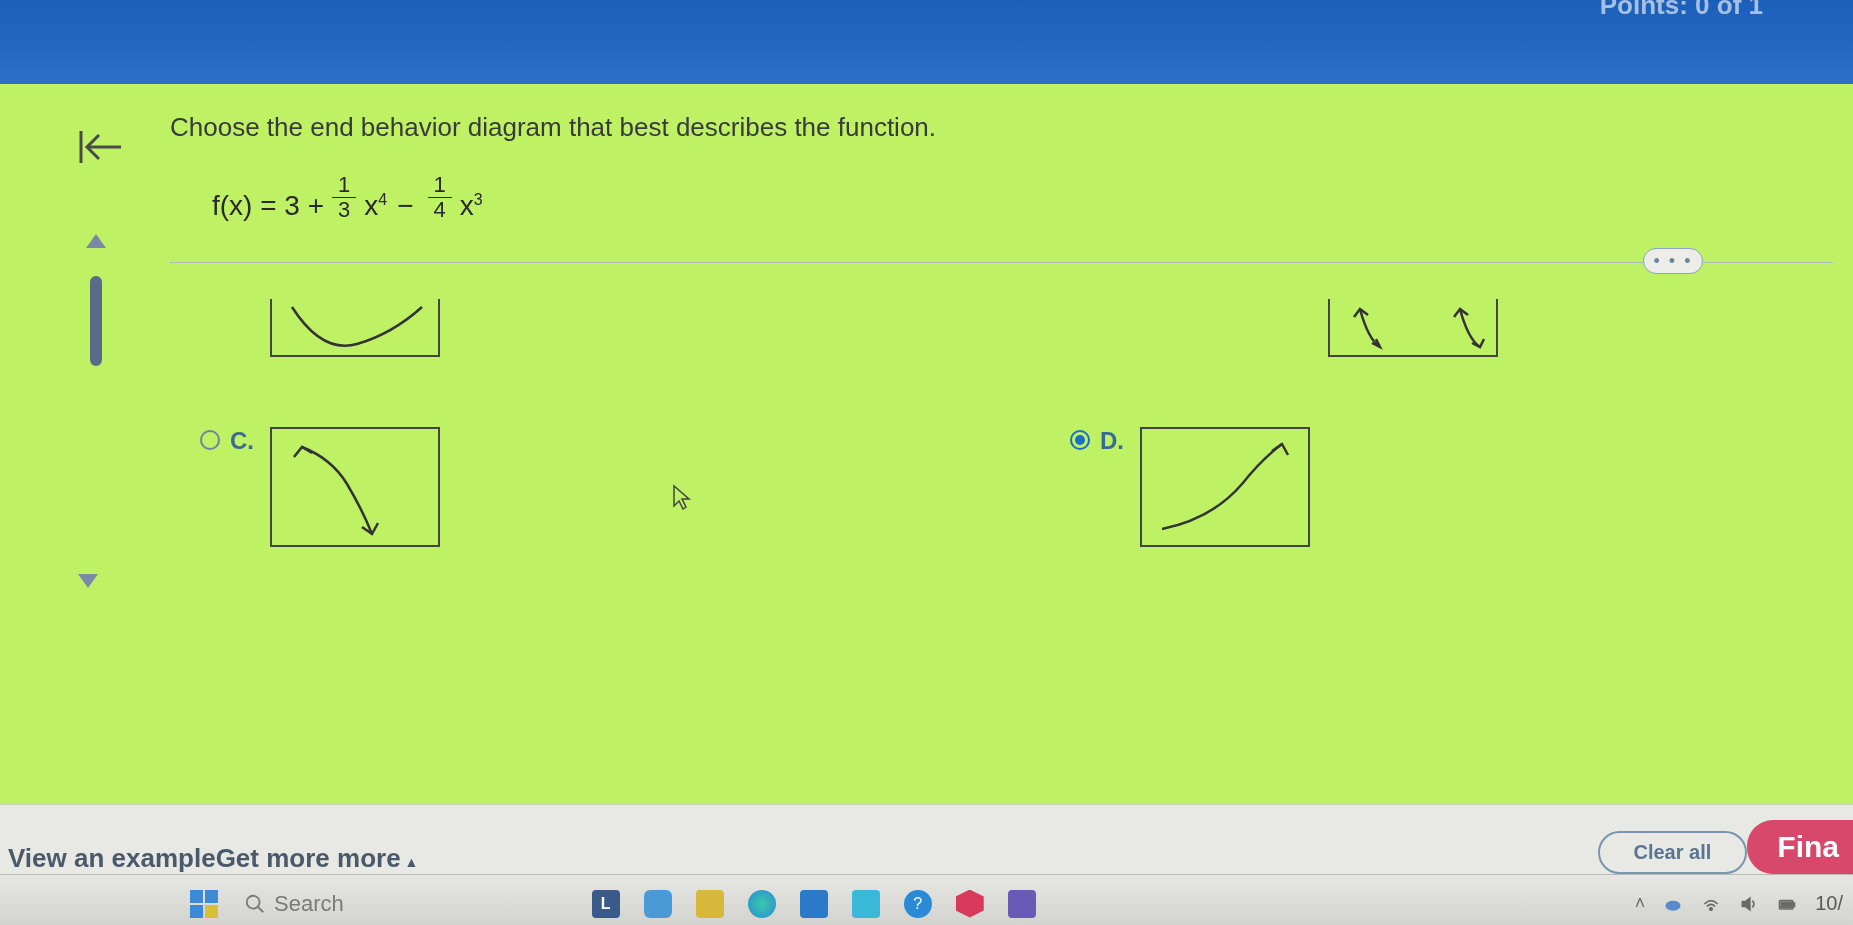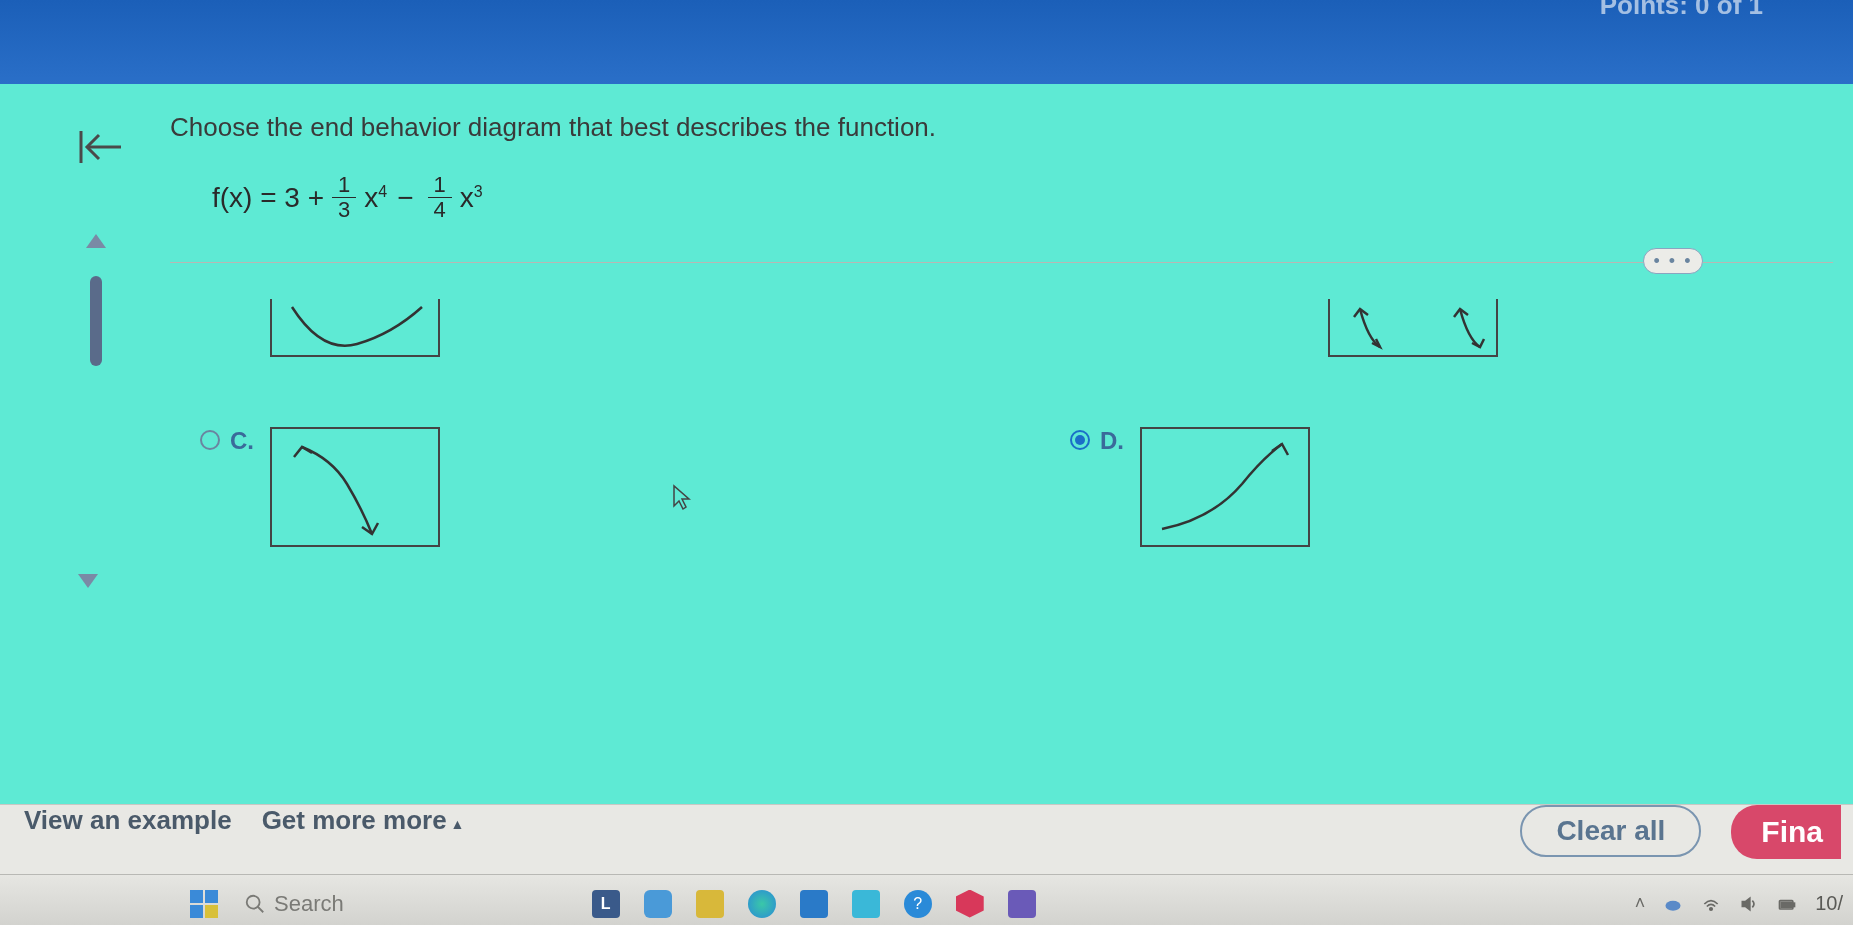--- a/index.html
+++ b/index.html
@@ -18,21 +18,21 @@
   .points-text {
     position: absolute;
     right: 90px;
     top: -10px;
     color: #fff;
     font-weight: bold;
     font-size: 26px;
     opacity: 0.6;
   }
   .content-area {
-    background: #5eead4;
+    background: #bef264;
     height: 720px;
     position: relative;
     padding-left: 170px;
     padding-top: 28px;
   }
   .back-arrow {
     position: absolute;
     left: 70px;
     top: 38px;
     width: 60px;
@@ -80,21 +80,21 @@
     font-size: 26px;
     color: #3a3a3a;
     margin-bottom: 30px;
   }
   .formula {
     font-size: 28px;
     color: #2a2a2a;
     margin-left: 42px;
     margin-bottom: 40px;
     display: flex;
-    align-items: center;
+    align-items: flex-end;
     gap: 4px;
   }
   .frac {
     display: inline-flex;
     flex-direction: column;
     align-items: center;
     font-size: 22px;
     line-height: 1.1;
     margin: 0 4px;
   }
@@ -149,34 +149,33 @@
   .col-d { margin-left: 630px; display:flex; align-items:flex-start;}
   .cursor-icon {
     position: absolute; left: 670px; top: 400px;
     width: 24px; height: 28px;
   }
   .footer-row {
     height: 70px;
     background: #e8e8e4;
     border-top: 1px solid #c8c8c4;
     display: flex;
-    align-items: flex-start;
-    padding: 0 24px;
-    gap: 30px;
+    align-items: flex-end;
+    padding: 0 8px;
   }
   .link-text {
     font-size: 26px; color: #4a5a6a; font-weight: 600; cursor: pointer;
   }
   .link-text .caret { font-size: 14px; margin-left: 4px;}
   .spacer { flex: 1; }
   .pill-btn {
     border: 2.5px solid #7a95b0;
     border-radius: 26px;
     padding: 8px 34px;
-    font-size: 28px;
+    font-size: 20px;
     color: #5a7590;
     font-weight: 600;
     cursor: pointer;
     background: transparent;
   }
   .final-btn {
     background: #d8486a;
     color: #fff;
     border: none;
     border-radius: 26px 0 0 26px;

